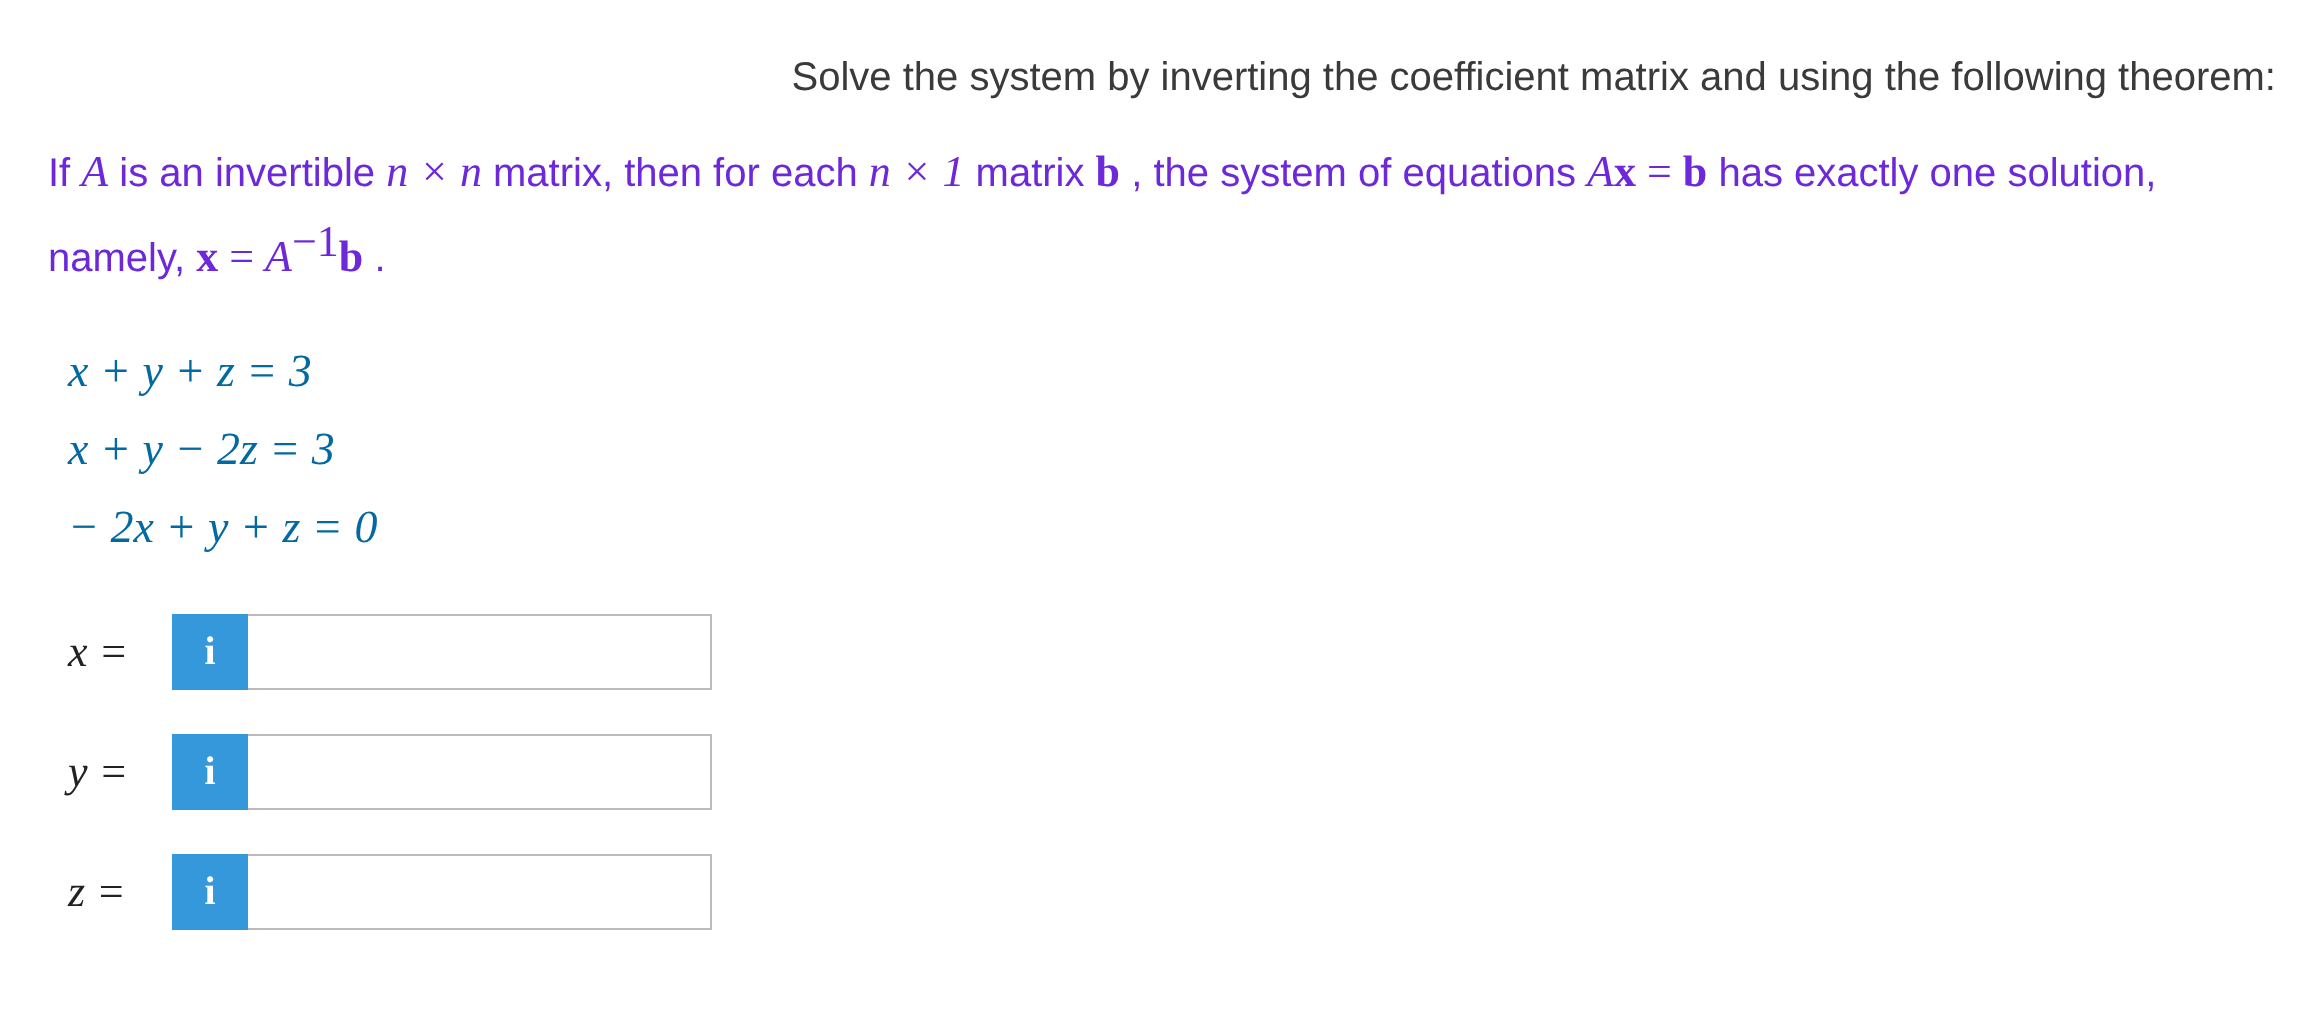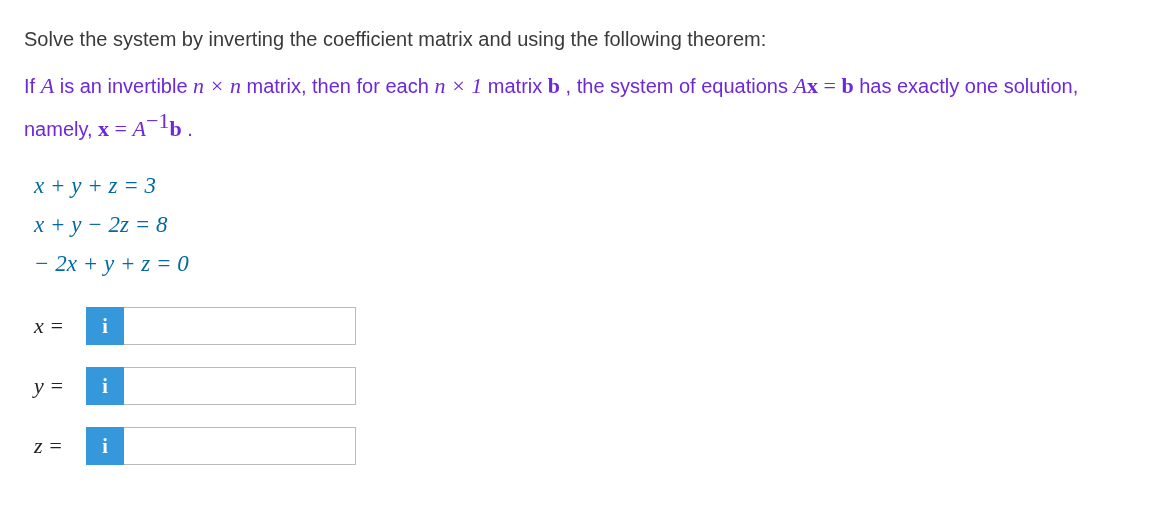--- a/index.html
+++ b/index.html
@@ -12,20 +12,21 @@
       font-size: 20px;
       color: #333;
       background: #fff;
       padding: 24px 24px 24px 24px;
       width: 1162px;
     }
     .question-text {
       line-height: 1.5;
       margin-bottom: 14px;
       color: #3a3a3a;
+      text-align: right;
     }
     .theorem-text {
       line-height: 1.6;
       margin-bottom: 20px;
       color: #6d28d9;
     }
     .math-italic {
       font-family: 'Times New Roman', serif;
       font-style: italic;
       font-size: 22px;
@@ -101,21 +102,21 @@
 <div class="question-text">
   <span>Solve the system by inverting the coefficient matrix and using the following theorem:</span>
 </div>
 
 <div class="theorem-text">
   <span>If </span><span class="math-italic">A</span><span> is an invertible </span><span class="math-italic">n × n</span><span> matrix, then for each </span><span class="math-italic">n × 1</span><span> matrix </span><span class="math-bold">b</span><span> , the system of equations </span><span class="math-italic">A</span><span class="math-bold">x</span><span class="math-upright"> = </span><span class="math-bold">b</span><span> has exactly one solution, namely, </span><span class="math-bold">x</span><span class="math-upright"> = </span><span class="math-italic">A</span><sup class="math-upright">−1</sup><span class="math-bold">b</span><span> .</span>
 </div>
 
 <div class="equations">
   <span class="eq-line">x + y + z = 3</span>
-  <span class="eq-line">x + y − 2z = 8</span>
+  <span class="eq-line">x + y − 2z = 3</span>
   <span class="eq-line">− 2x + y + z = 0</span>
 </div>
 
 <div class="answer-row">
   <span class="answer-label">x =</span>
   <div class="input-group">
     <div class="info-icon">
       <span>i</span>
     </div>
     <input type="text" class="answer-input" value="" style="">

